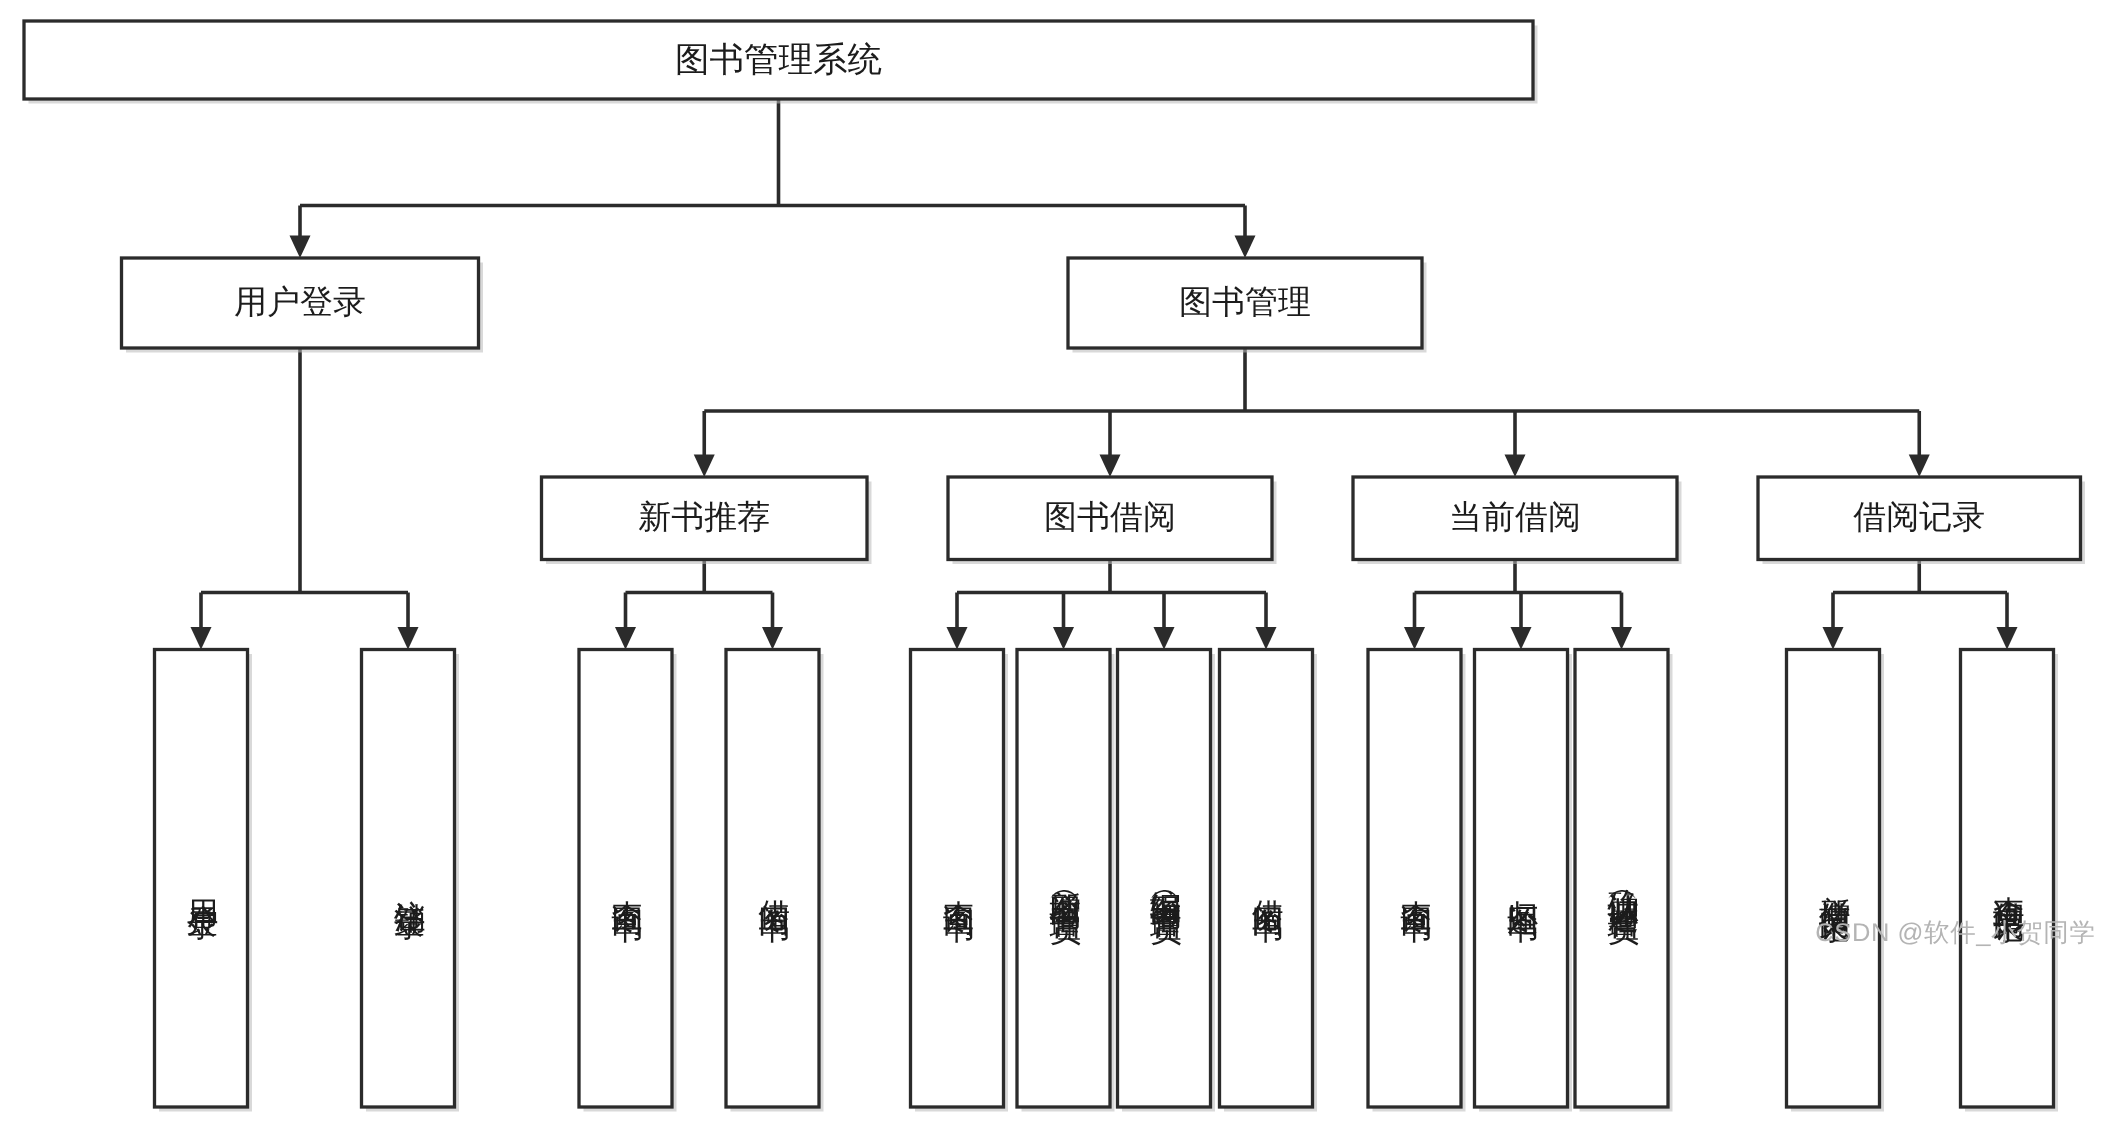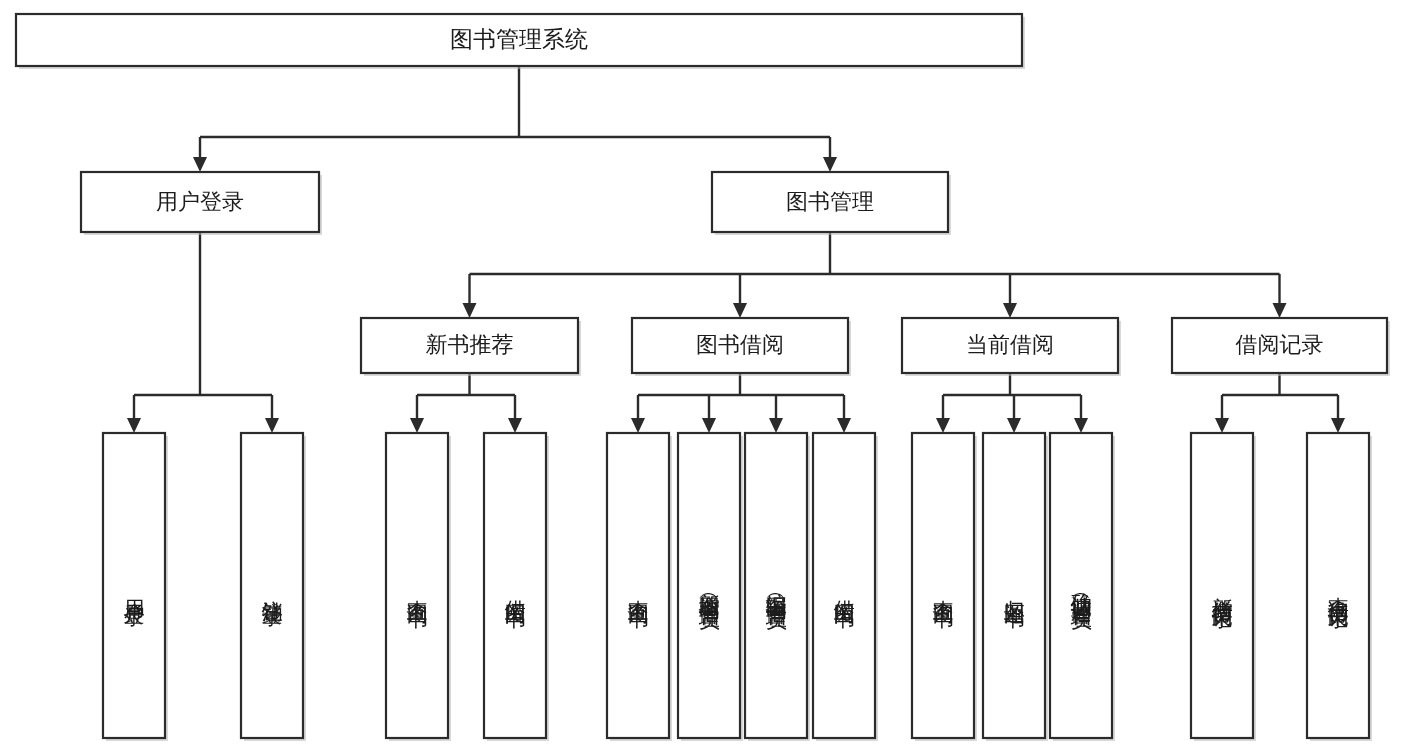--- a/index.html
+++ b/index.html
@@ -289,13 +289,14 @@
       <div class="leaf-label" style="left: 709px; top: 447px; height: 281px; display: flex; align-items: center; justify-content: center;">新增图书（管理员）</div>
       <div class="leaf-label" style="left: 776px; top: 447px; height: 281px; display: flex; align-items: center; justify-content: center;">编辑图书（管理员）</div>
       <div class="leaf-label" style="left: 844px; top: 447px; height: 281px; display: flex; align-items: center; justify-content: center;">借阅图书</div>
       <div class="leaf-label" style="left: 943px; top: 447px; height: 281px; display: flex; align-items: center; justify-content: center;">查询图书</div>
       <div class="leaf-label" style="left: 1014px; top: 447px; height: 281px; display: flex; align-items: center; justify-content: center;">归还图书</div>
       <div class="leaf-label" style="left: 1081px; top: 447px; height: 281px; display: flex; align-items: center; justify-content: center;">确认归还（管理员）</div>
       <div class="leaf-label" style="left: 1222px; top: 447px; height: 281px; display: flex; align-items: center; justify-content: center;">新增借阅记录</div>
       <div class="leaf-label" style="left: 1338px; top: 447px; height: 281px; display: flex; align-items: center; justify-content: center;">查询借阅记录</div>
     </div>
 
+  <div class="watermark">CSDN @软件_小贺同学</div>
 </div>
 
 </body></html>

